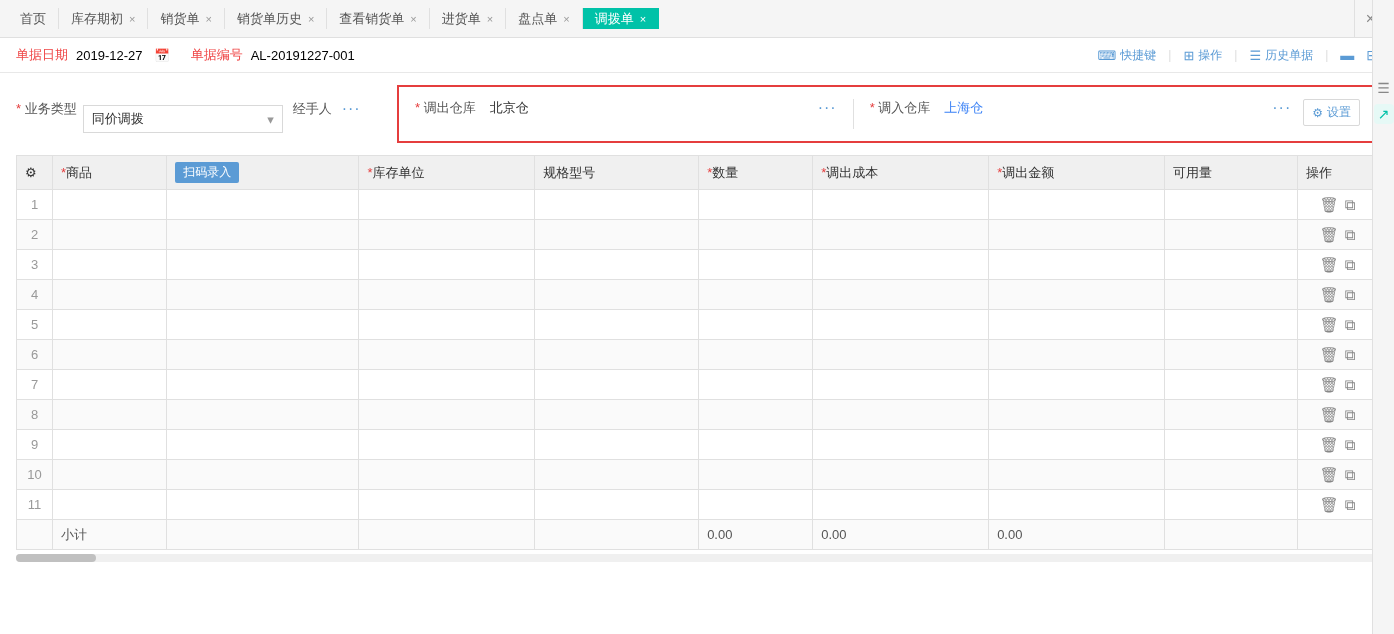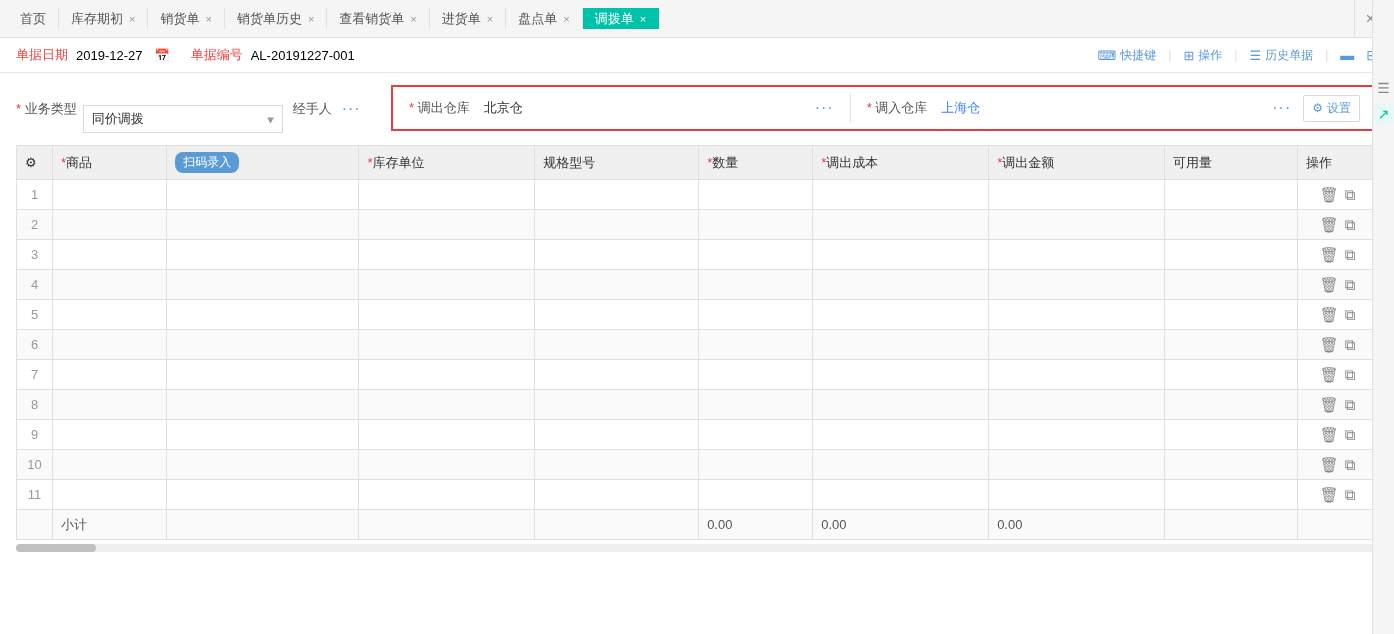--- a/index.html
+++ b/index.html
@@ -58,24 +58,24 @@
       align-items: flex-start;
       gap: 0;
     }
     .form-left {
       display: flex; flex-direction: row; gap: 10px;
       min-width: 360px;
     }
     .form-right {
       flex: 1;
       border: 2px solid #e53e3e;
-      margin-left: 15px;
-      padding: 6px 16px;
+      margin-left: 21px;
+      padding: 12px 16px;
       display: flex;
-      align-items: center;
+      align-items: flex-start;
       gap: 0;
     }
     .form-field {
       display: flex; align-items: center; gap: 6px;
     }
     .form-field-label { color: #555; white-space: nowrap; }
     .form-field-label .required { color: #e53e3e; }
     .form-field-value {
       min-width: 140px; color: #333;
       border: 1px solid #d9d9d9;
@@ -121,21 +121,21 @@
       height: 30px;
       color: #333;
     }
     .data-table tr:nth-child(even) td { background: #fafafa; }
     .data-table .row-num { color: #999; text-align: center; width: 36px; }
     .data-table .subtotal-row td { background: #fff9f0; font-weight: normal; color: #555; }
 
     .gear-cell { text-align: center; width: 36px; }
     .scan-btn {
       background: #5b9bd5; color: #fff; border: none;
-      padding: 2px 8px; border-radius: 8px; cursor: pointer; font-size: 12px;
+      padding: 2px 8px; border-radius: 2px; cursor: pointer; font-size: 12px;
     }
     .action-btns { display: flex; gap: 6px; justify-content: center; }
     .action-btn { color: #888; cursor: pointer; font-size: 15px; }
 
     
     .scroll-area { height: 8px; background: #f0f0f0; margin: 4px 16px; border-radius: 4px; }
     .scroll-thumb { height: 8px; width: 80px; background: #c0c0c0; border-radius: 4px; }
 
     
     .right-sidebar {

